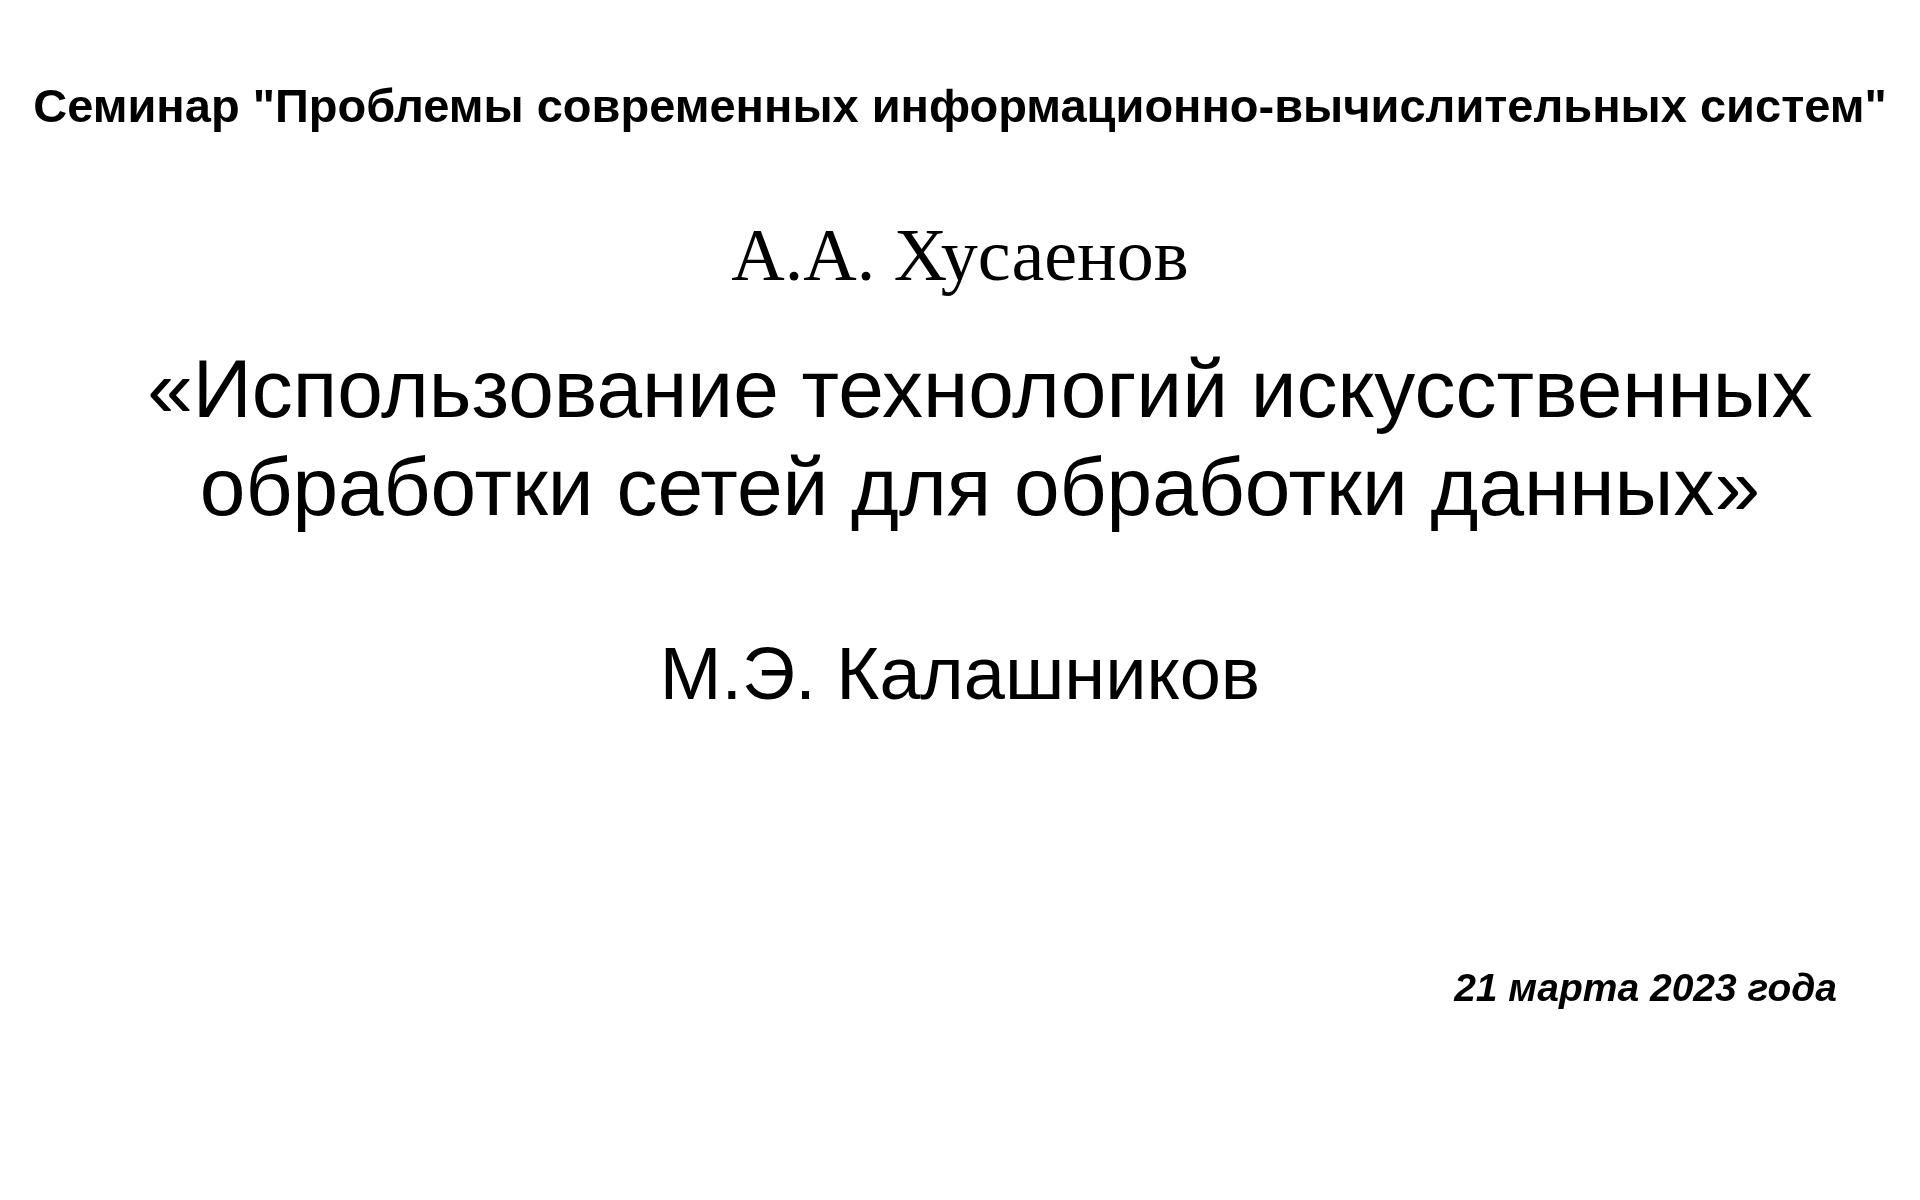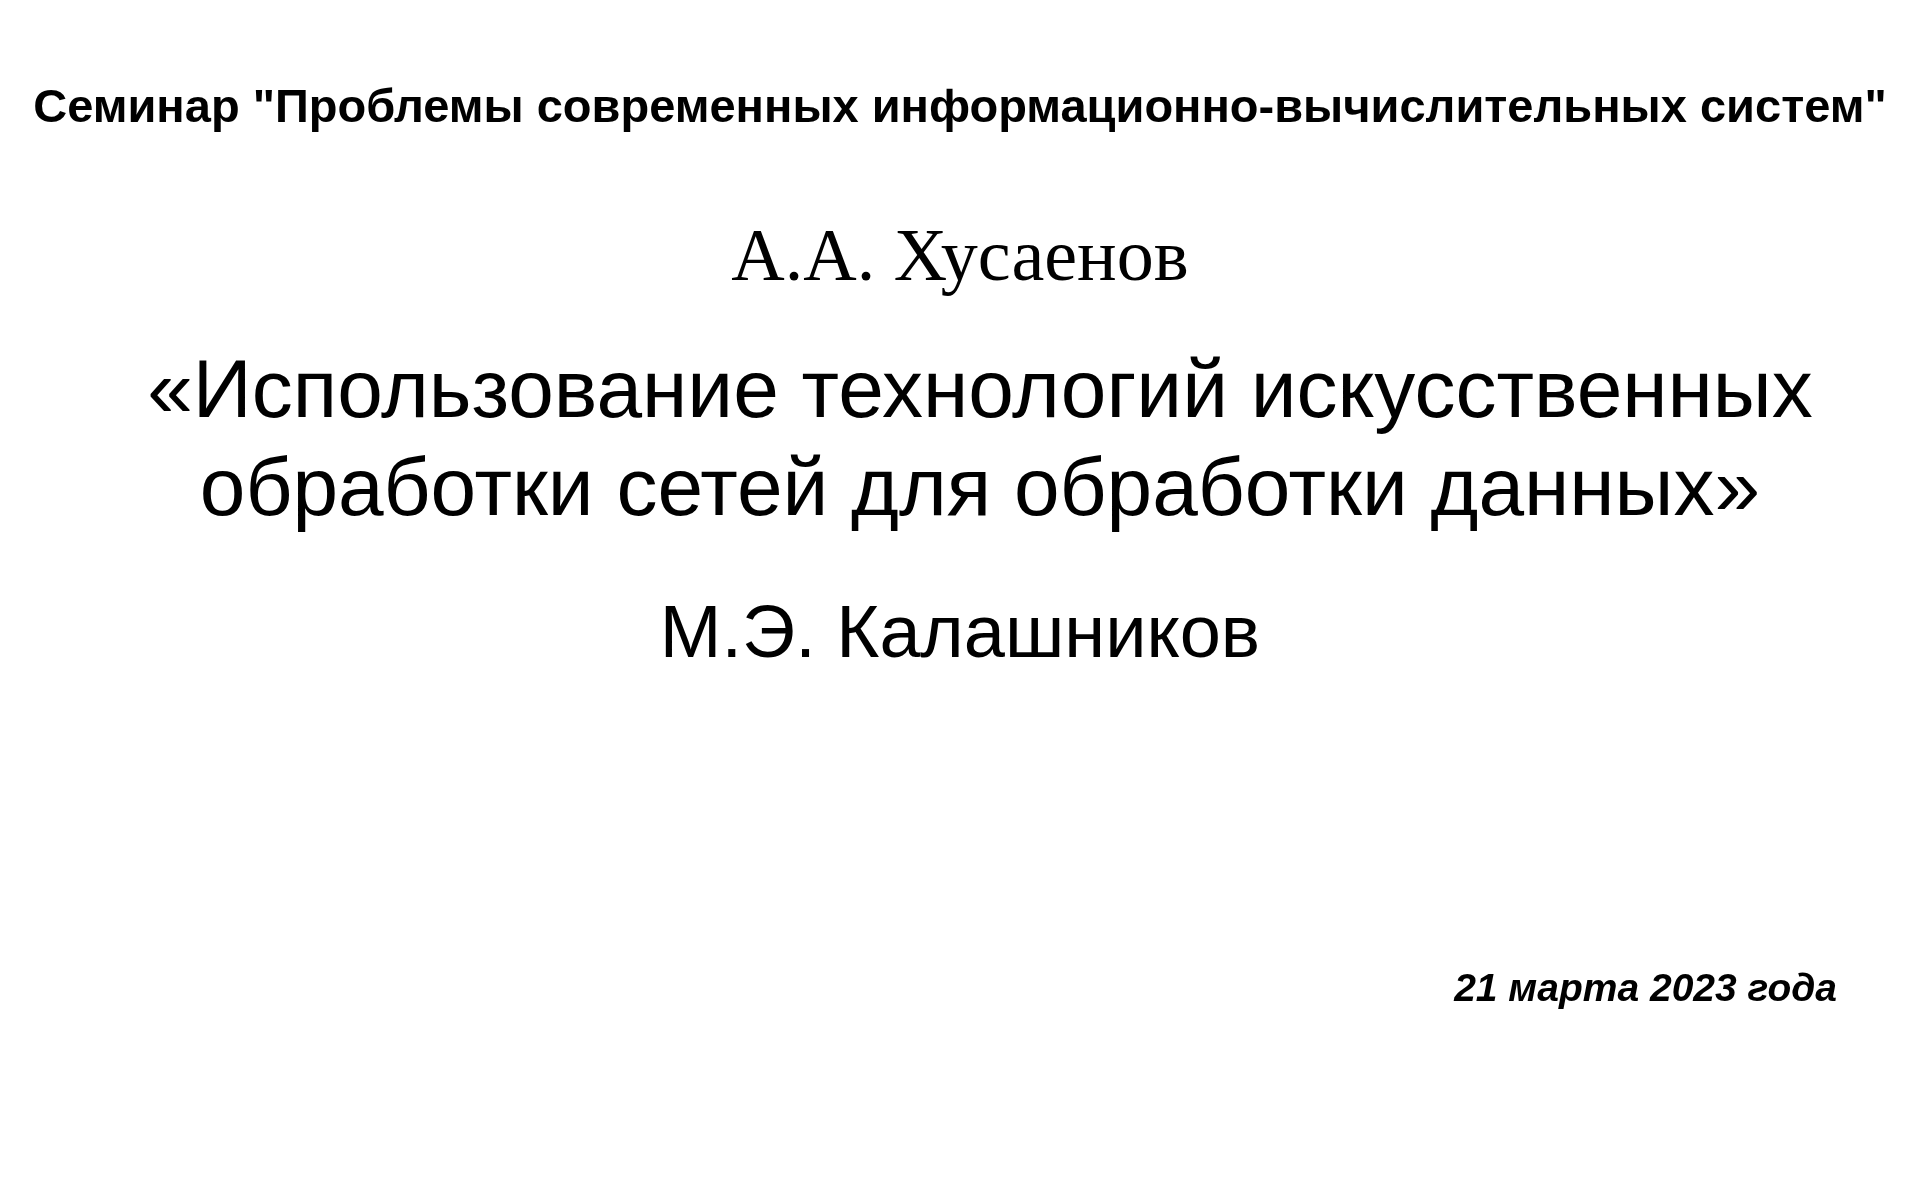--- a/index.html
+++ b/index.html
@@ -31,21 +31,21 @@
     position: absolute;
     left: 0;
     width: 100%;
     text-align: center;
     font-size: 74px;
     font-weight: normal;
     line-height: 1;
     white-space: nowrap;
   }
   .author-1 { top: 218px; font-family: Liberation Serif, serif; }
-  .author-2 { top: 595px; }
+  .author-2 { top: 637px; }
   .talk-title {
     position: absolute;
     left: 0;
     width: 100%;
     text-align: center;
     font-size: 82px;
     font-weight: normal;
     line-height: 1.2;
     padding-left: 20px;
   }

